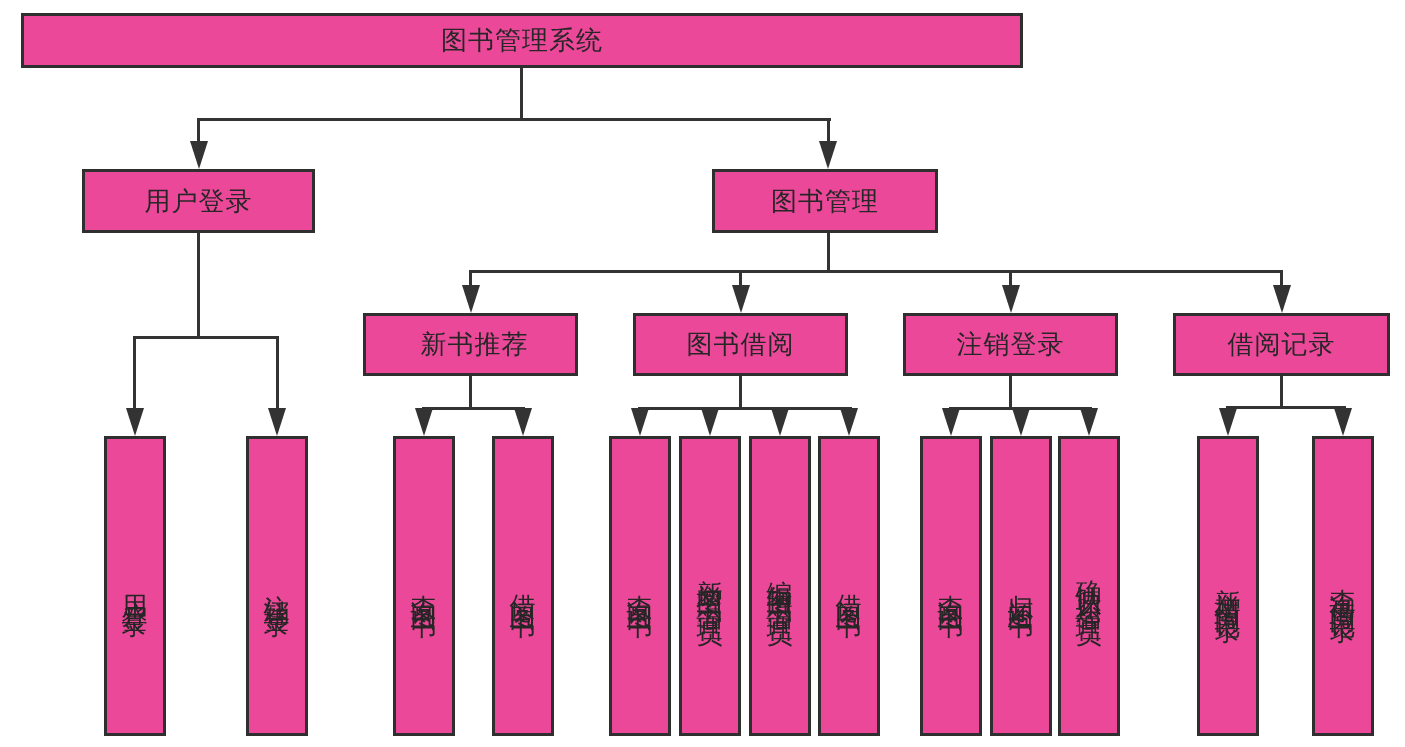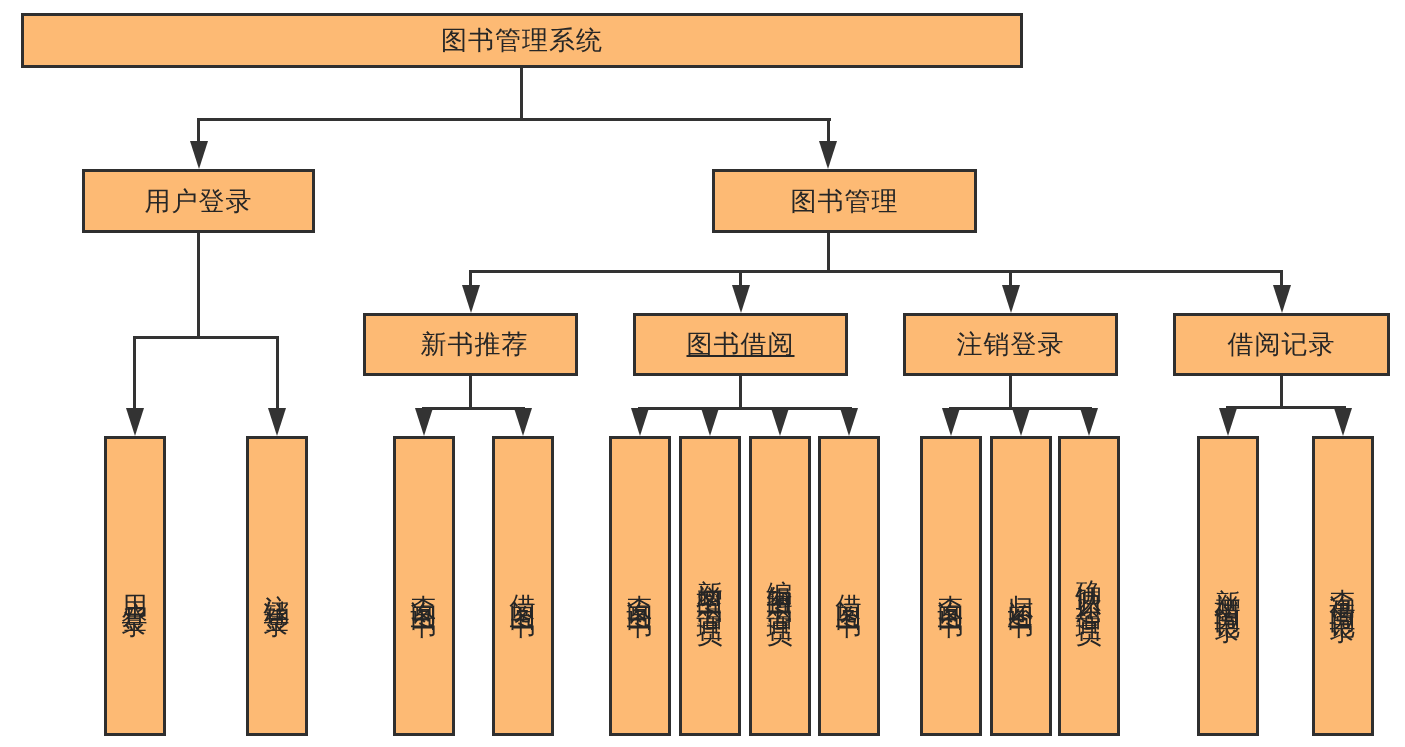--- a/index.html
+++ b/index.html
@@ -2,21 +2,21 @@
 <html><head>
 <meta charset="utf-8">
 <style>
   html,body { margin:0; padding:0; background:#ffffff; }
   .canvas {
     position:relative; width:1405px; height:747px; background:#ffffff;
     font-family:"Liberation Sans", sans-serif; overflow:hidden;
   }
   .box {
     position:absolute; box-sizing:border-box;
-    border:3px solid #2f2f2f; background:#fdba74;
+    border:3px solid #2f2f2f; background:#ec4899;
     display:flex; align-items:center; justify-content:center;
     color:#262626;
   }
   .h-label { font-size:26px; letter-spacing:1px; white-space:nowrap; }
   .v-label {
     writing-mode:vertical-rl; text-orientation:mixed;
     font-size:26px; letter-spacing:6px; line-height:1;
     white-space:nowrap;
   }
   .ln { position:absolute; background:#333333; }
@@ -47,21 +47,21 @@
     <div class="ln" style="left:197px; top:118px; width:634px; height:3px;"></div>
     <div class="ln" style="left:197px; top:118px; width:3px;  height:28px;"></div>
     <div class="arrow" style="left:190px; top:141px;"></div>
     <div class="ln" style="left:827px; top:118px; width:3px;  height:28px;"></div>
     <div class="arrow" style="left:819px; top:141px;"></div>
   </div>
 
   <div class="box" style="left:82px; top:169px; width:233px; height:64px;">
     <span class="h-label">用户登录</span>
   </div>
-  <div class="box" style="left:712px; top:169px; width:265px; height:64px;">
+  <div class="box" style="left:712px; top:169px; width:226px; height:64px;">
     <span class="h-label">图书管理</span>
   </div>
 
   <div>
     <div class="ln" style="left:197px; top:233px; width:3px;   height:103px;"></div>
     <div class="ln" style="left:133px; top:336px; width:146px; height:3px;"></div>
     <div class="ln" style="left:133px; top:336px; width:3px;   height:76px;"></div>
     <div class="arrow" style="left:126px; top:408px;"></div>
     <div class="ln" style="left:276px; top:336px; width:3px;   height:76px;"></div>
     <div class="arrow" style="left:268px; top:408px;"></div>
@@ -76,21 +76,21 @@
     <div class="arrow" style="left:732px;  top:285px;"></div>
     <div class="ln" style="left:1009px; top:270px; width:3px; height:20px;"></div>
     <div class="arrow" style="left:1002px; top:285px;"></div>
     <div class="ln" style="left:1280px; top:270px; width:3px; height:20px;"></div>
     <div class="arrow" style="left:1273px; top:285px;"></div>
   </div>
 
   <div class="box" style="left:363px; top:313px; width:215px; height:63px;padding-left:8px;">
     <span class="h-label">新书推荐</span>
   </div>
-  <div class="box" style="left:633px; top:313px; width:215px; height:63px;text-decoration:underline;">
+  <div class="box" style="left:633px; top:313px; width:215px; height:63px;">
     <span class="h-label">图书借阅</span>
   </div>
   <div class="box" style="left:903px; top:313px; width:215px; height:63px;">
     <span class="h-label">注销登录</span>
   </div>
   <div class="box" style="left:1173px; top:313px; width:217px; height:63px;">
     <span class="h-label">借阅记录</span>
   </div>
 
   <div>

